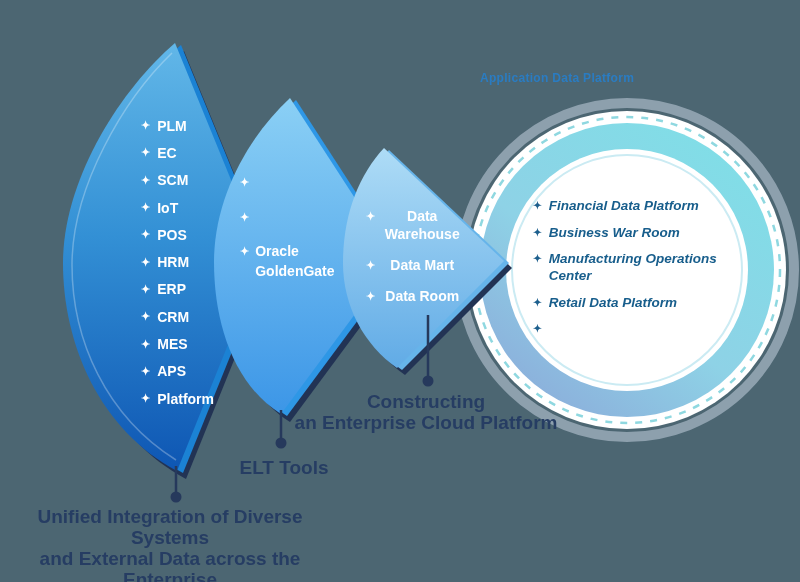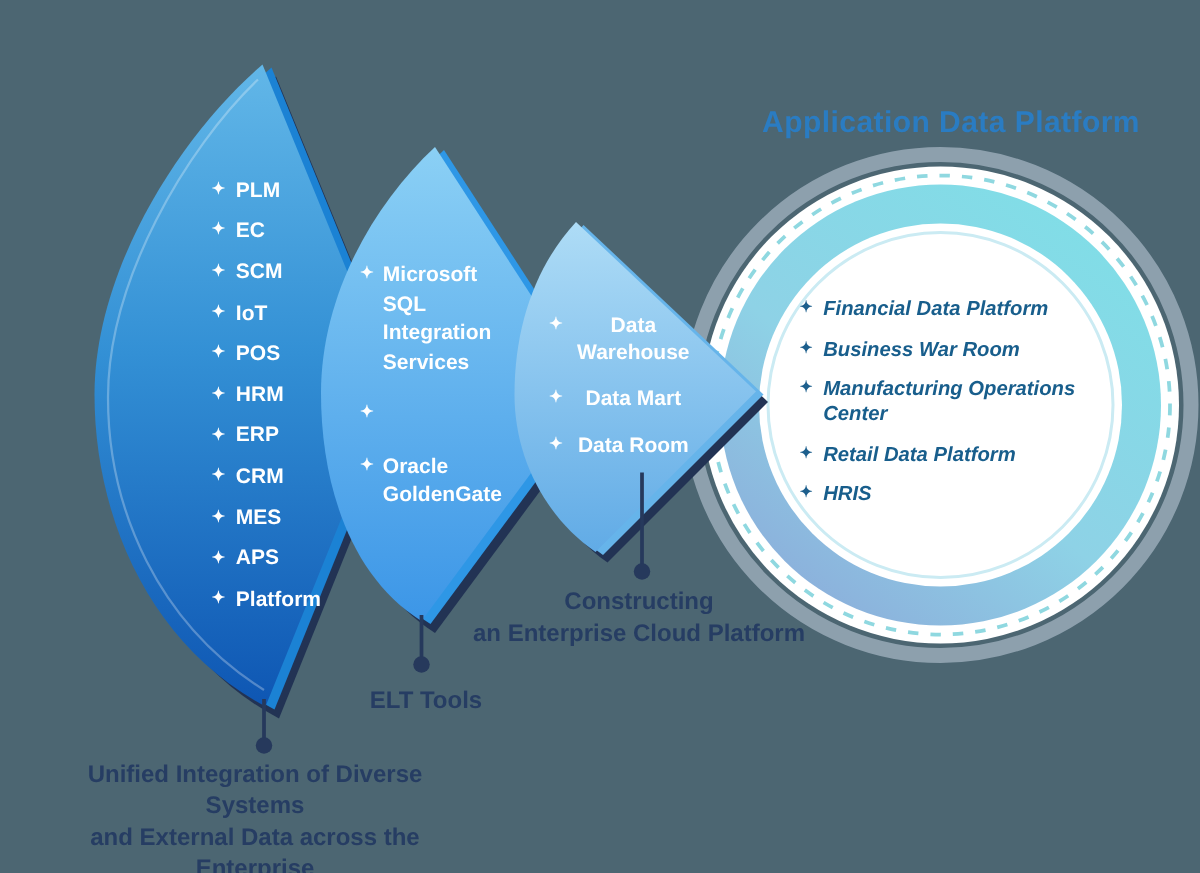--- a/index.html
+++ b/index.html
@@ -32,25 +32,25 @@
   .l3 .b{font-size:11px;margin-right:6px;}
   .l3 .t{width:82px;text-align:center;}
 
   
   .lc{left:533px;top:197px;width:208px;font-size:13.5px;font-weight:bold;color:#185E8C;}
   .lc li{margin-bottom:9.5px;line-height:17px;}
   .lc .b{font-size:10.5px;margin-right:7px;color:#1D5F8D;}
   .lc .t{width:185px;font-style:italic;}
 
   .page-title{
-    position:absolute;left:480px;top:71px;width:280px;text-align:right;
-    font-size:20px;font-weight:bold;color:#2A7CC2;letter-spacing:.3px;
+    position:absolute;left:480px;top:71px;width:280px;text-align:left;
+    font-size:12px;font-weight:bold;color:#2A7CC2;letter-spacing:.3px;
   }
   .cap{
-    position:absolute;font-size:16px;font-weight:bold;color:#263D63;
+    position:absolute;font-size:19px;font-weight:bold;color:#263D63;
     text-align:center;white-space:pre-line;line-height:21px;
   }
   .cap1{left:25px;top:506px;width:290px;}
   .cap2{left:214px;top:457px;width:140px;}
   .cap3{left:294px;top:391px;width:264px;}
 </style>
 </head>
 <body>
 
 <div class="stage">
@@ -162,21 +162,20 @@
       </li>
     <li>
         <span class="b">✦</span>
         <span class="t">Platform</span>
       </li>
   </ul>
 
   <ul class="l2">
     <li>
         <span class="b">✦</span>
-        <span class="t">Microsoft SQL Integration Services</span>
       </li>
     <li>
         <span class="b">✦</span>
       </li>
     <li>
         <span class="b">✦</span>
         <span class="t">Oracle GoldenGate</span>
       </li>
   </ul>
 
@@ -207,21 +206,20 @@
     <li>
         <span class="b">✦</span>
         <span class="t">Manufacturing Operations Center</span>
       </li>
     <li>
         <span class="b">✦</span>
         <span class="t">Retail Data Platform</span>
       </li>
     <li>
         <span class="b">✦</span>
-        <span class="t">HRIS</span>
       </li>
   </ul>
 
   <div class="cap cap2">ELT Tools</div>
   <div class="cap cap1">Unified Integration of Diverse Systems
 and External Data across the Enterprise</div>
   <div class="cap cap3">Constructing
 an Enterprise Cloud Platform</div>
 
 </div>

